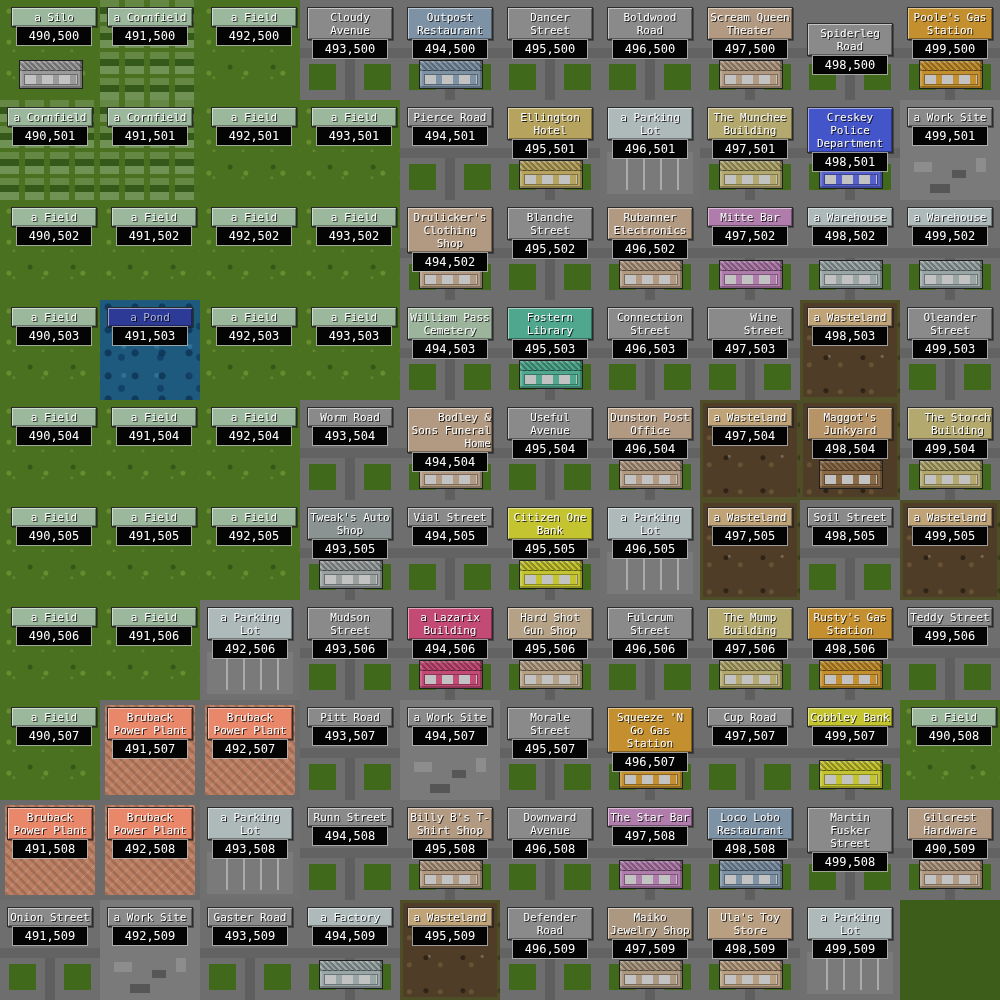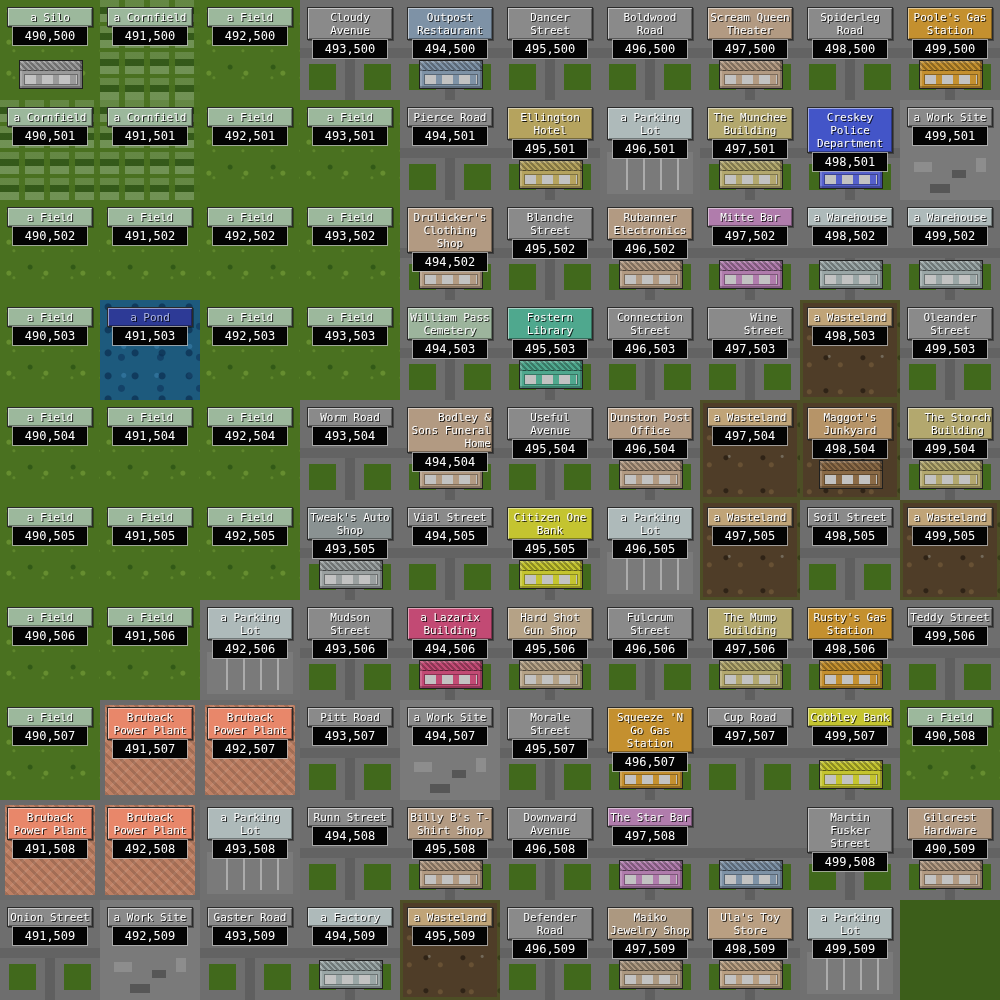--- a/index.html
+++ b/index.html
@@ -16,20 +16,21 @@
   .cell{position:relative;width:100px;height:100px;overflow:hidden;}
 
   
   .t-grass{
     background-color:#4a7120;
     background-image:
       radial-gradient(circle 3px at 24% 36%, rgba(125,165,60,.55) 0 2px, transparent 3px),
       radial-gradient(circle 3px at 70% 72%, rgba(30,70,15,.55) 0 2px, transparent 3px),
       radial-gradient(circle 2px at 48% 88%, rgba(125,165,60,.4) 0 1px, transparent 2px);
     background-size:37px 31px, 43px 39px, 29px 27px;
+    padding-left:8px;
   }
   .t-crop{
     background-color:#4a7120;
     background-image:
       repeating-linear-gradient(90deg, transparent 0 19px, rgba(74,113,32,.95) 19px 25px),
       repeating-linear-gradient(0deg, rgba(150,178,136,.5) 0 8px, rgba(25,60,18,.45) 8px 15px, rgba(150,178,136,.35) 15px 22px, rgba(74,113,32,.9) 22px 26px);
   }
   .t-water{
     background-color:#1d5a7d;
     background-image:
@@ -176,21 +177,21 @@
     </div>
     <div class="cell t-urban">
       <div class="bld" style="background: rgb(178, 154, 130);"></div>
       <div class="tag">
         <div class="lbl" style="background: rgb(178, 154, 130); color: rgb(255, 255, 255);">Scream Queen Theater</div>
         <div class="crd">497,500</div>
       </div>
     </div>
     <div class="cell t-urban">
       <div class="tag">
-        <div class="lbl" style="background: rgb(138, 138, 138); color: rgb(255, 255, 255);">Spiderleg Road</div>
+        <div class="lbl" style="background: rgb(138, 138, 138); color: rgb(255, 255, 255); margin-top: 16px;">Spiderleg Road</div>
         <div class="crd">498,500</div>
       </div>
     </div>
     <div class="cell t-urban">
       <div class="bld" style="background: rgb(196, 144, 47);"></div>
       <div class="tag">
         <div class="lbl" style="background: rgb(196, 144, 47); color: rgb(255, 255, 255);">Poole's Gas Station</div>
         <div class="crd">499,500</div>
       </div>
     </div>
@@ -674,20 +675,24 @@
     </div>
     <div class="cell t-urban">
       <div class="bld" style="background: rgb(176, 124, 172);"></div>
       <div class="tag">
         <div class="lbl" style="background: rgb(176, 124, 172); color: rgb(255, 255, 255);">The Star Bar</div>
         <div class="crd">497,508</div>
       </div>
     </div>
     <div class="cell t-urban">
       <div class="bld" style="background: rgb(126, 146, 166);"></div>
+      <div class="tag">
+        <div class="lbl" style="background: rgb(126, 146, 166); color: rgb(255, 255, 255);">Loco Lobo Restaurant</div>
+        <div class="crd">498,508</div>
+      </div>
     </div>
     <div class="cell t-urban">
       <div class="tag">
         <div class="lbl" style="background: rgb(138, 138, 138); color: rgb(255, 255, 255);">Martin Fusker Street</div>
         <div class="crd">499,508</div>
       </div>
     </div>
     <div class="cell t-urban">
       <div class="bld" style="background: rgb(178, 154, 130);"></div>
       <div class="tag">

